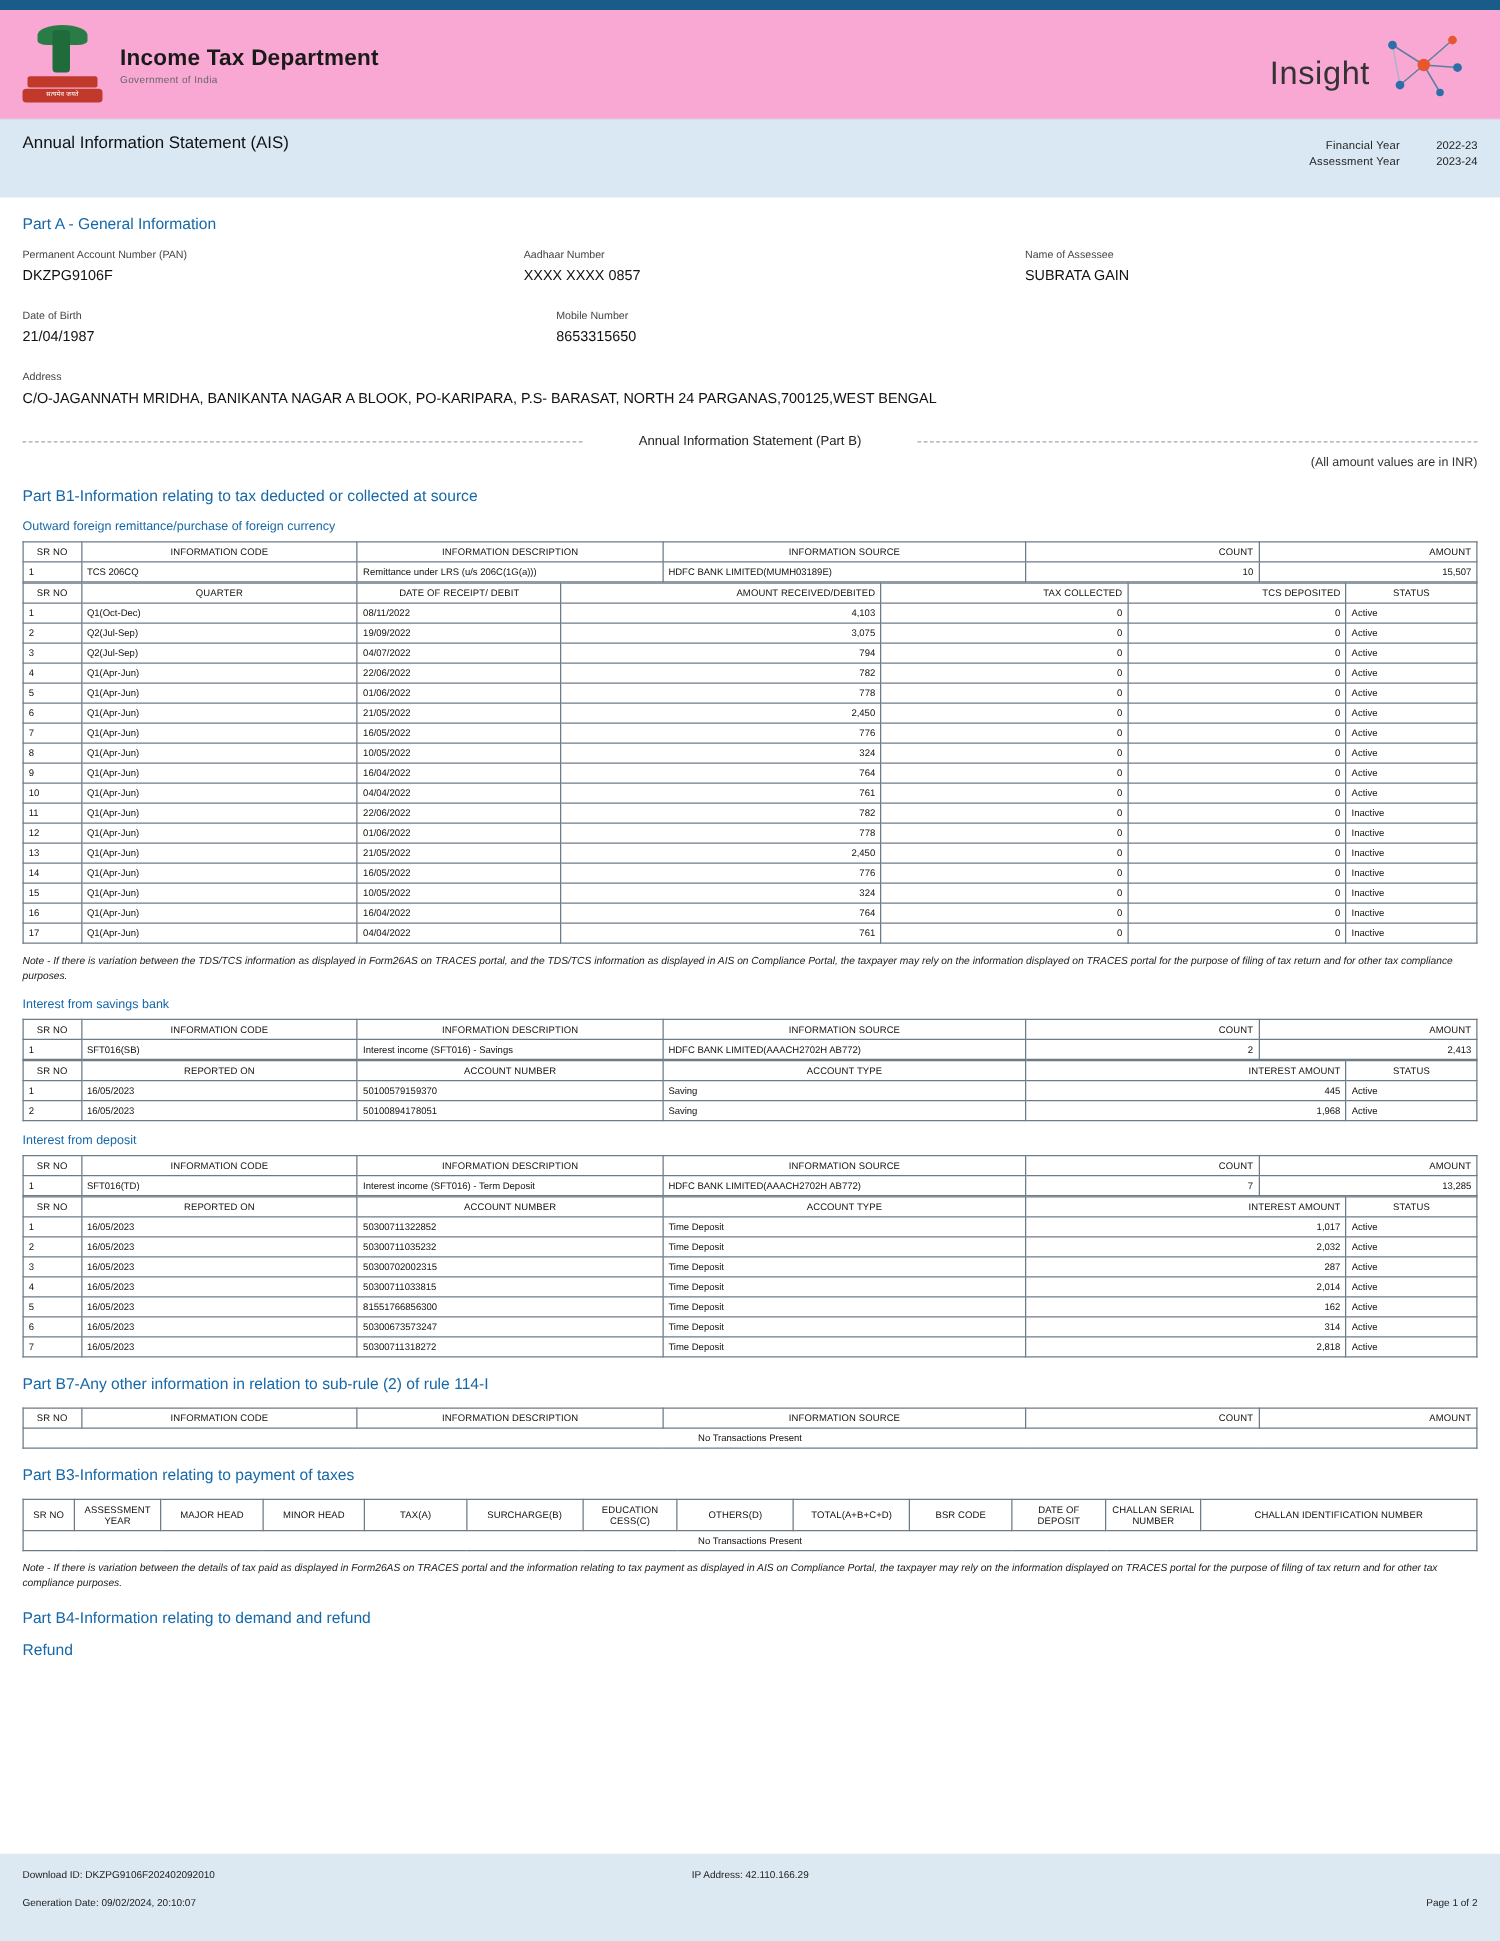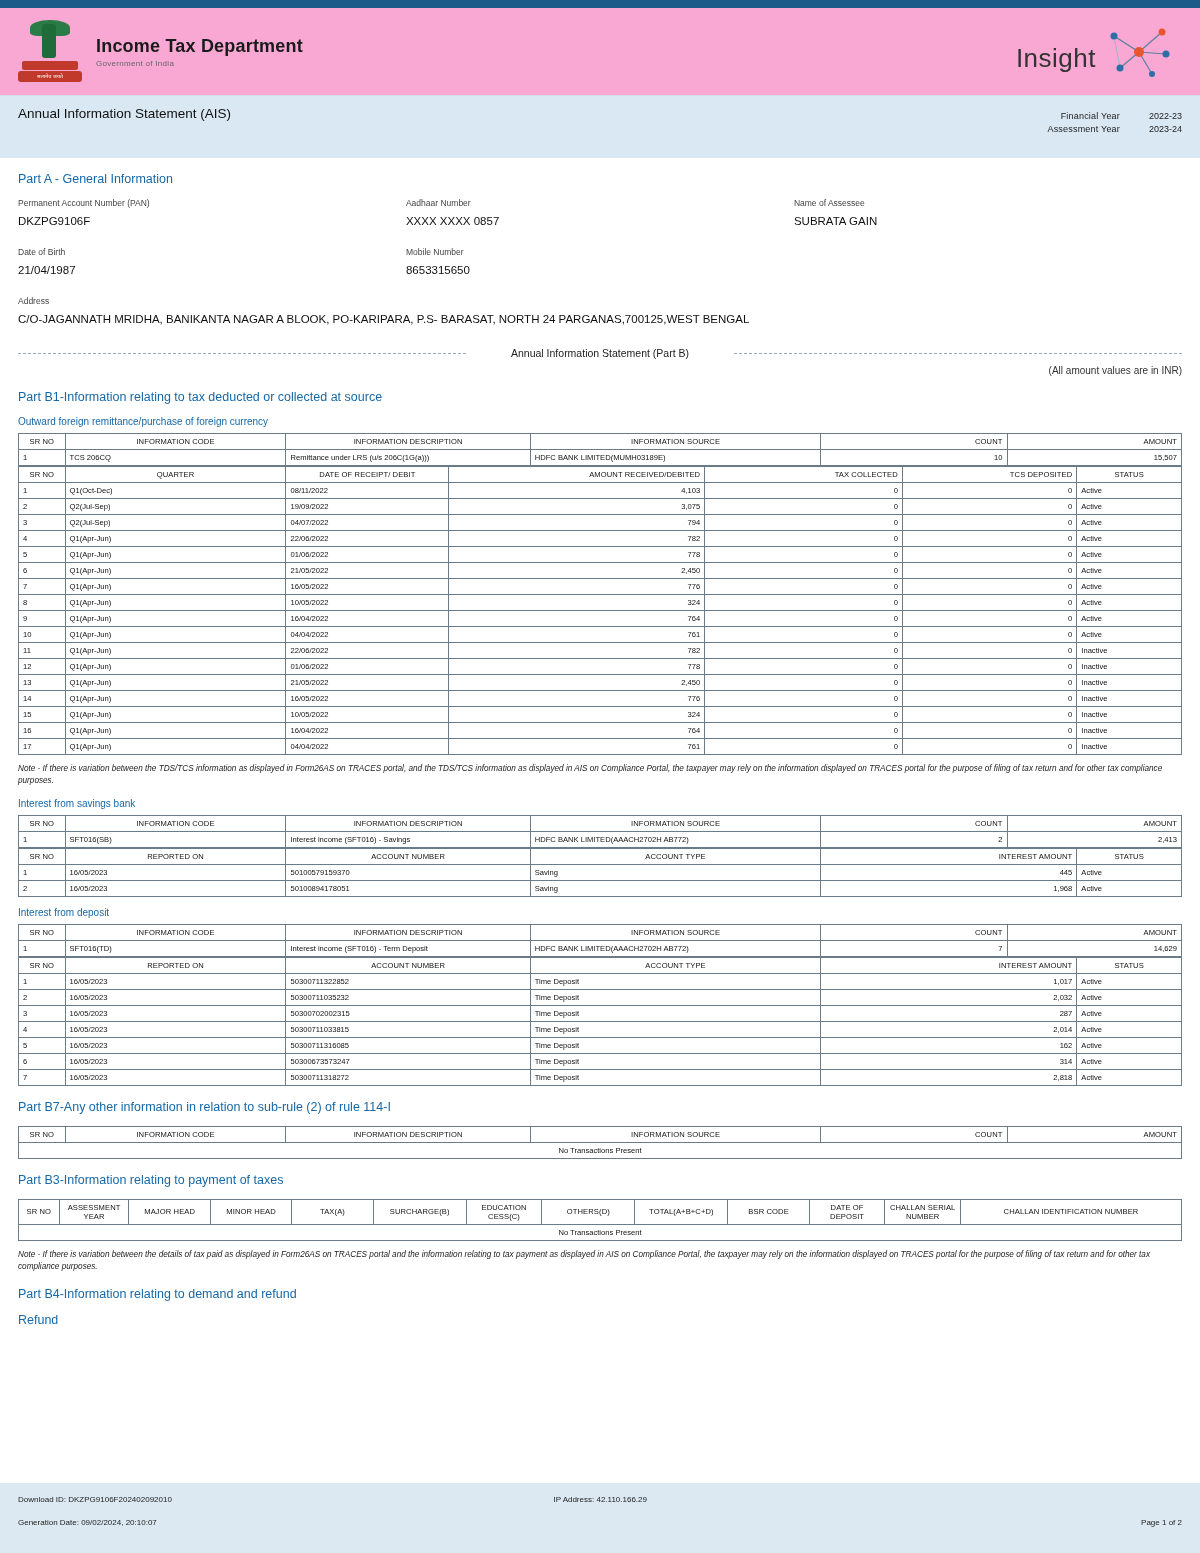--- a/index.html
+++ b/index.html
@@ -48,21 +48,21 @@
   }
   .ais-title { font-size:13.5px; color:#111; }
   .yr-block { position:absolute; right:18px; top:14px; text-align:right; font-size:9px; color:#222; line-height:1.45; }
   .yr-block span.lbl { letter-spacing:.2px; }
   .yr-block span.val { display:inline-block; min-width:52px; text-align:right; margin-left:10px; }
 
   .content { padding:0 18px; }
   .sec-title { color:#1668a8; font-size:12.5px; margin:14px 0 12px 0; }
   .sub-blue { color:#1668a8; font-size:10px; margin:10px 0 6px 0; }
 
-  .grid3 { display:flex; }
+  .grid3 { display:flex;gap:39px; }
   .grid3 > div { width:33.33%; }
   .fld-lbl { font-size:8.5px; color:#444; margin-bottom:7px; }
   .fld-val { font-size:11.5px; color:#111; }
   .block-gap { margin-top:20px; }
 
   .divider-row {
     display:flex; align-items:center; margin:22px 0 2px 0; color:#335; font-size:10.5px;gap:35px;
   }
   .dash-line { flex:1; border-top:1px dashed #9aa7b5; height:0; }
   .divider-row .mid { padding:0 10px; color:#222; }
@@ -474,21 +474,21 @@
         <th>INFORMATION SOURCE</th>
         <th class="num">COUNT</th>
         <th class="num">AMOUNT</th>
       </tr>
       <tr>
         <td>1</td>
         <td>SFT016(TD)</td>
         <td>Interest income (SFT016) - Term Deposit</td>
         <td>HDFC BANK LIMITED(AAACH2702H AB772)</td>
         <td class="num">7</td>
-        <td class="num">14,629</td>
+        <td class="num">13,285</td>
       </tr>
     </tbody>
   </table>
 
   <table class="t">
     <colgroup>
         <col style="width:4%">
         <col style="width:19%">
         <col style="width:21%">
         <col style="width:25%">
@@ -532,21 +532,21 @@
           <td>4</td>
           <td>16/05/2023</td>
           <td>50300711033815</td>
           <td>Time Deposit</td>
           <td class="num">2,014</td>
           <td>Active</td>
         </tr>
       <tr>
           <td>5</td>
           <td>16/05/2023</td>
-          <td>50300711316085</td>
+          <td>81551766856300</td>
           <td>Time Deposit</td>
           <td class="num">162</td>
           <td>Active</td>
         </tr>
       <tr>
           <td>6</td>
           <td>16/05/2023</td>
           <td>50300673573247</td>
           <td>Time Deposit</td>
           <td class="num">314</td>

